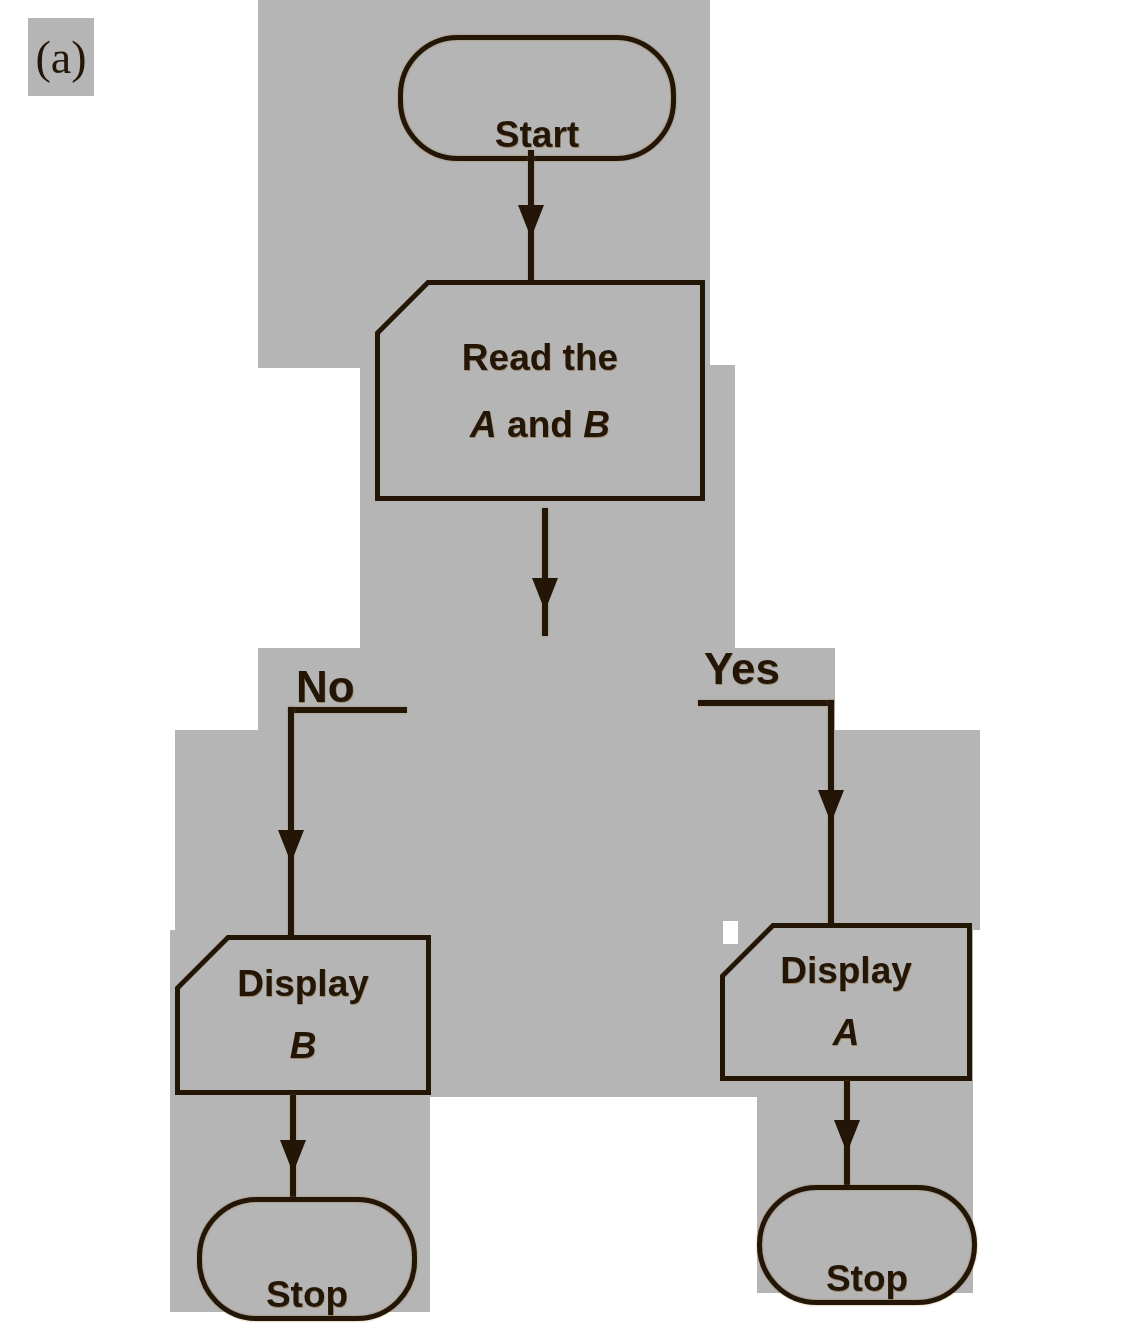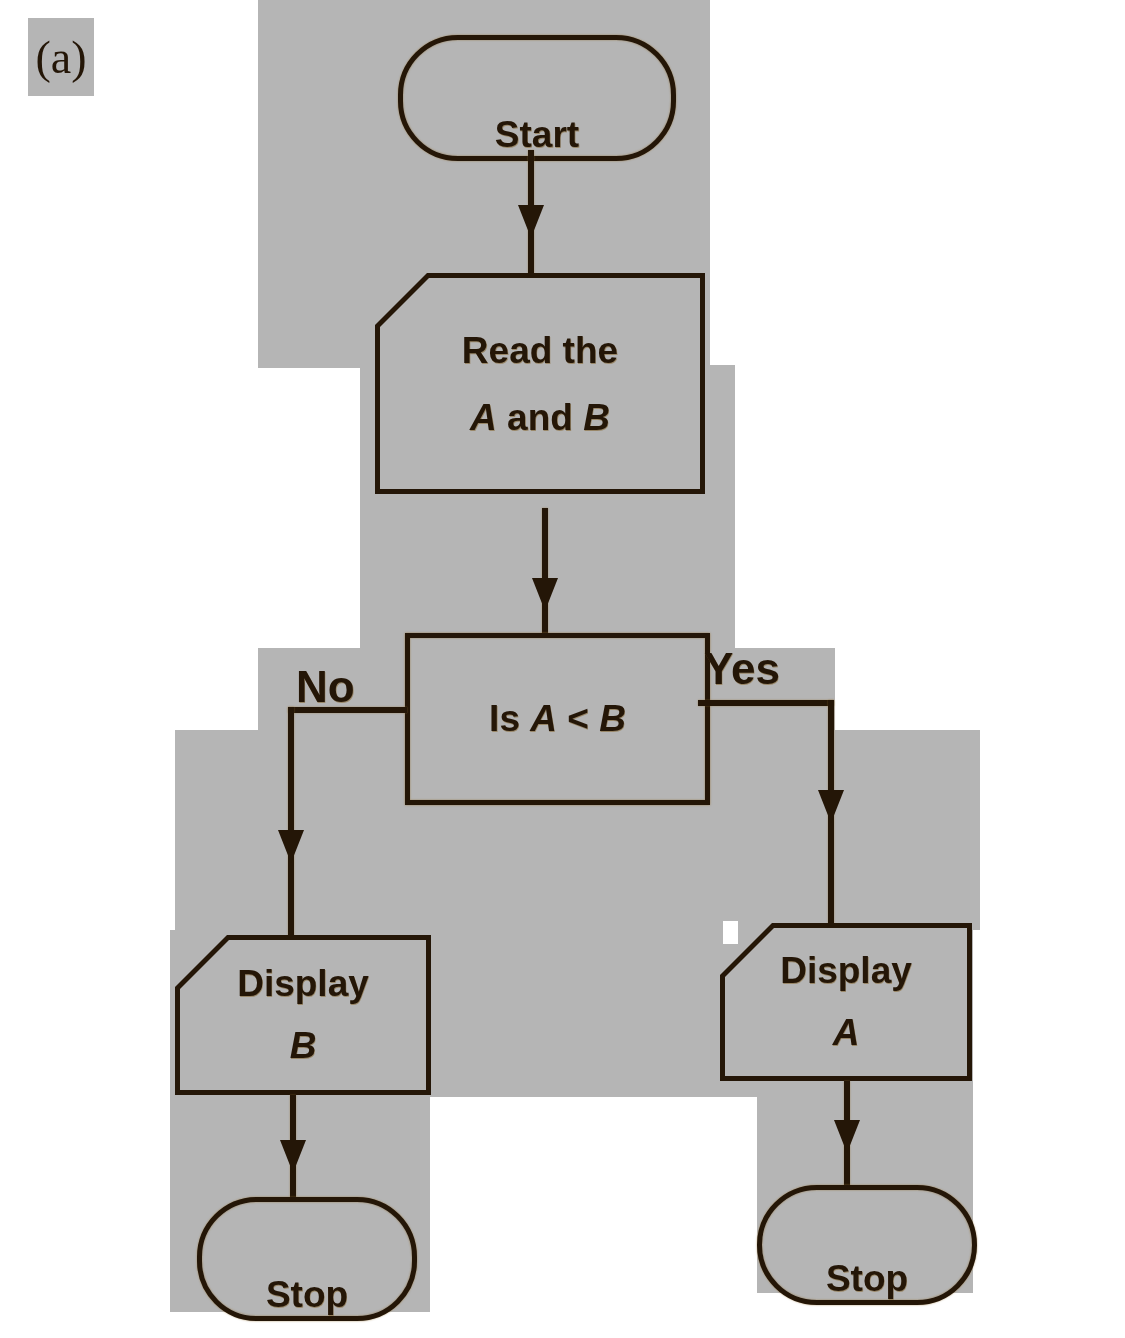--- a/index.html
+++ b/index.html
@@ -78,34 +78,31 @@
 
   <div id="fig-label">(a)</div>
 
   <div class="terminal" style="left:398px;top:35px;width:268px;height:116px;">
     <span class="txt">Start</span>
   </div>
 
   <div class="line" style="left:528px;top:150px;width:6px;height:140px;"></div>
   <div class="arrowhead" style="left:518px;top:205px;"></div>
 
-  <div class="cutbox" style="left:375px;top:273px;width:330px;height:221px;">
+  <div class="cutbox" style="left:375px;top:280px;width:330px;height:221px;">
     <div class="shell"></div>
     <div class="inner">
       <span class="txt">Read the</span>
       <span class="txt"><span class="it">A</span><span> and </span><span class="it">B</span></span>
     </div>
   </div>
 
   <div class="line" style="left:542px;top:508px;width:6px;height:128px;"></div>
   <div class="arrowhead" style="left:532px;top:578px;"></div>
 
-  <div class="decision" style="left:405px;top:633px;width:295px;height:162px;">
-    <span class="txt"><span>Is </span><span class="it">A</span><span> &lt; </span><span class="it">B</span></span>
-  </div>
 
   <div class="edge-label txt" style="left:296px;top:662px;">No</div>
   <div class="line" style="left:288px;top:707px;width:119px;height:6px;"></div>
   <div class="line" style="left:288px;top:707px;width:6px;height:232px;"></div>
   <div class="arrowhead" style="left:278px;top:830px;"></div>
 
   <div class="edge-label txt" style="left:704px;top:644px;">Yes</div>
   <div class="line" style="left:698px;top:700px;width:136px;height:6px;"></div>
   <div class="line" style="left:828px;top:700px;width:6px;height:226px;"></div>
   <div class="arrowhead" style="left:818px;top:790px;"></div>

